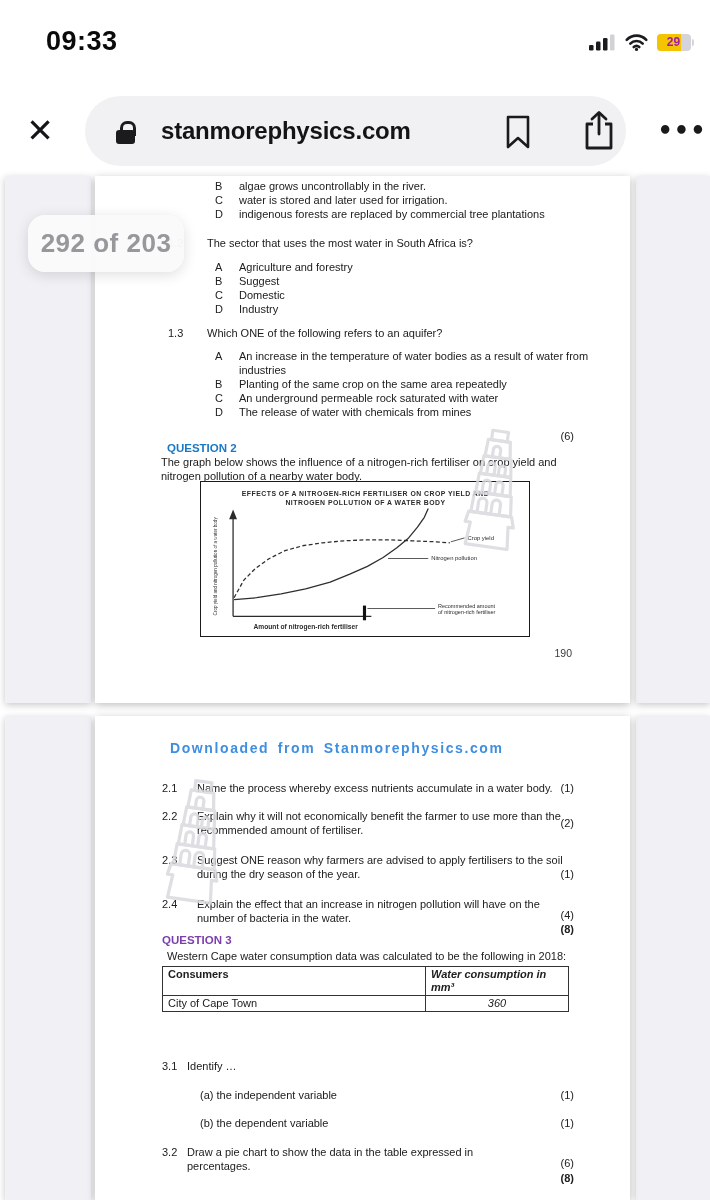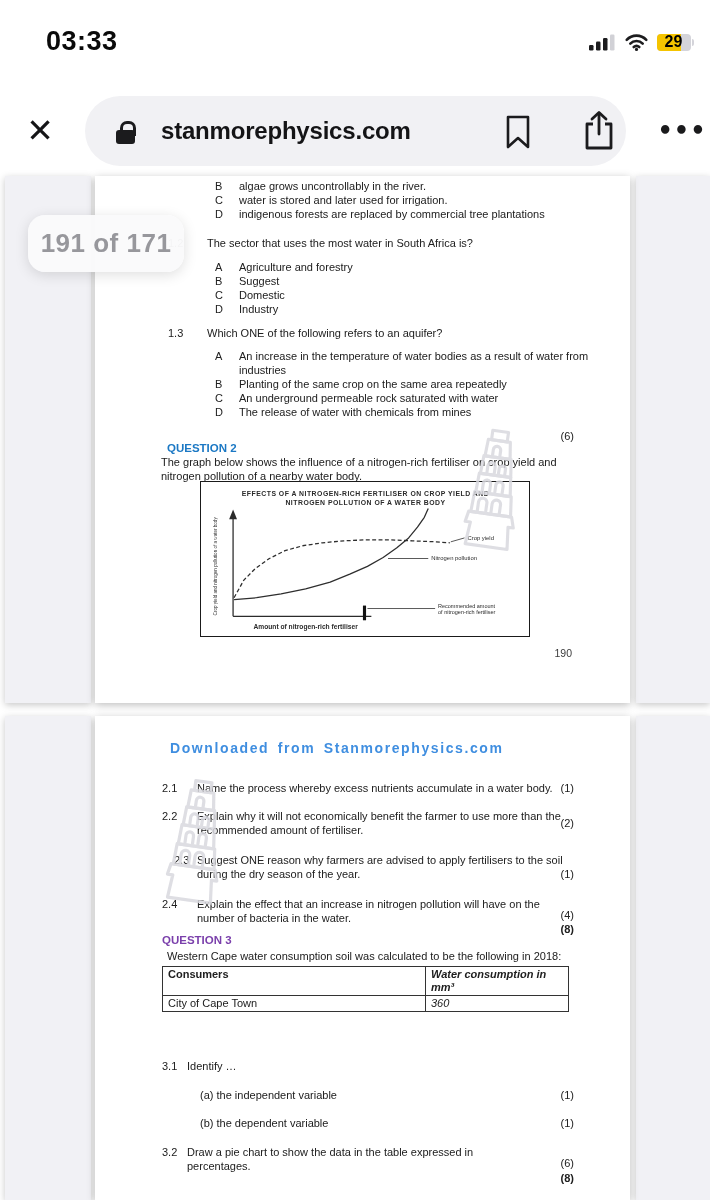--- a/index.html
+++ b/index.html
@@ -9,21 +9,21 @@
     font-family:"Liberation Sans","DejaVu Sans",sans-serif;
     -webkit-font-smoothing:antialiased;
   }
   
   .time{position:absolute;left:46px;top:26px;font-size:27px;font-weight:bold;color:#0a0a0a;letter-spacing:.5px;}
   .status-icons{position:absolute;right:16px;top:33px;display:flex;align-items:center;gap:8px;height:18px;}
   .battery{display:flex;align-items:center;}
   .battery-body{position:relative;width:34px;height:17px;border-radius:4px;background:#d4d4da;overflow:hidden;}
   .battery-fill{position:absolute;left:0;top:0;bottom:0;width:24px;background:#f5c400;}
   .battery-num{position:absolute;left:0;top:0;width:100%;height:100%;display:flex;align-items:center;justify-content:center;
-    font-size:16px;font-weight:bold;color:#000000;}
+    font-size:12px;font-weight:bold;color:#a21caf;}
   .battery-nub{width:2.5px;height:7px;background:#d4d4da;border-radius:0 2px 2px 0;margin-left:1px;}
   
   .close-btn{position:absolute;left:20px;top:108px;width:40px;height:44px;display:flex;align-items:center;justify-content:center;
     font-size:33px;font-weight:bold;color:#151517;font-family:"DejaVu Sans",sans-serif;cursor:pointer;}
   .url-pill{position:absolute;left:85px;top:96px;width:541px;height:70px;border-radius:35px;background:#f1f1f4;}
   .lock{position:absolute;left:31px;top:25px;width:20px;height:24px;}
   .lock-shackle{position:absolute;left:4px;top:0;width:10px;height:12px;border:3px solid #1b1b1d;border-bottom:none;border-radius:7px 7px 0 0;}
   .lock-body{position:absolute;left:0;top:9px;width:19px;height:14px;background:#1b1b1d;border-radius:3px;}
   .url-text{position:absolute;left:76px;top:0;height:70px;display:flex;align-items:center;
     font-size:24px;font-weight:bold;color:#141416;letter-spacing:-.2px;}
@@ -59,21 +59,21 @@
   .pagenum{right:58px;font-size:10.5px;color:#3c3c3c;}
   
   .graph-box{position:absolute;left:105px;top:305px;width:330px;height:156px;border:1.5px solid #1a1a1a;background:#fff;box-sizing:border-box;}
   .graph-box svg{display:block;}
   svg text{font-family:"Liberation Sans","DejaVu Sans",sans-serif;fill:#2b2b2b;}
   
   .qtable{position:absolute;left:67px;top:250px;border-collapse:collapse;font-size:11px;color:#202020;}
   .qtable td{border:1px solid #333;vertical-align:top;padding:1px 5px;line-height:13px;}
   .qtable .c1{width:252px;margin-top:36px;}
   .qtable .c2{width:132px;font-style:italic;}
-  .qtable .val{text-align:left;}
+  .qtable .val{text-align:center;}
   
   .wm{position:absolute;pointer-events:none;opacity:.85;transform:rotate(8deg);z-index:5;}
   .wm1{left:360px;top:245px;width:76px;height:138px;}
   .wm2{left:62px;top:60px;width:78px;height:132px;}
 </style>
 </head>
 <body>
 
 <svg width="0" height="0" style="position:absolute" aria-hidden="true">
   <defs>
@@ -88,21 +88,21 @@
       <path d="M26,60 v-7 a3.5,3.5 0 0 1 7,0 v7"></path>
       <path d="M38,60 v-7 a3.5,3.5 0 0 1 7,0 v7"></path>
       <path d="M19,62 h35 l2,19 h-38 z"></path>
       <path d="M24,79 v-8 a4,4 0 0 1 8,0 v8"></path>
       <path d="M37,79 v-8 a4,4 0 0 1 8,0 v8"></path>
       <path d="M16,81 h41 l3,10 h-5 l2,21 h-40 l2,-21 h-5 z"></path>
     </g>
   </defs>
 </svg>
 
-<div class="time">03:33</div>
+<div class="time">09:33</div>
 <div class="status-icons">
   <svg width="27" height="18" viewBox="0 0 27 18">
     <rect x="0" y="12" width="4.5" height="5.5" rx="1.2" fill="#1c1c1e"></rect>
     <rect x="7" y="8.5" width="4.5" height="9" rx="1.2" fill="#1c1c1e"></rect>
     <rect x="14" y="5" width="4.5" height="12.5" rx="1.2" fill="#1c1c1e"></rect>
     <rect x="21" y="1.5" width="4.5" height="16" rx="1.2" fill="#d1d1d6"></rect>
   </svg>
   <svg width="25" height="18" viewBox="0 0 24 18">
     <path d="M2.2,6.8 A13.5 13.5 0 0 1 21.8,6.8" fill="none" stroke="#1c1c1e" stroke-width="2.6" stroke-linecap="round"></path>
     <path d="M5.8,10.6 A8.6 8.6 0 0 1 18.2,10.6" fill="none" stroke="#1c1c1e" stroke-width="2.6" stroke-linecap="round"></path>
@@ -138,21 +138,21 @@
 
 <div class="menu-btn">•••</div>
 
 <div class="viewer">
 
   <div class="strip l1"></div>
   <div class="strip l2"></div>
   <div class="strip r1"></div>
   <div class="strip r2"></div>
 
-  <div class="pager-badge">191 of 171</div>
+  <div class="pager-badge">292 of 203</div>
 
   <div class="page page1">
 
     <div class="t" style="top:3px">
       <span class="t letter">B</span>
       <span class="t otext">algae grows uncontrollably in the river.</span>
       </div>
     <div class="t" style="top:17px">
       <span class="t letter">C</span>
       <span class="t otext">water is stored and later used for irrigation.</span>
@@ -259,36 +259,36 @@
     <div class="t mark" style="top:65px">(1)</div>
 
     <div class="t" style="top:93px">
       <span class="t qnum" style="left:67px">2.2</span>
       <span class="t" style="left:102px">Explain why it will not economically benefit the farmer to use more than the</span>
       </div>
     <div class="t" style="top:107px;left:102px">recommended amount of fertiliser.</div>
     <div class="t mark" style="top:100px">(2)</div>
 
     <div class="t" style="top:137px">
-      <span class="t qnum" style="left:79px">2.3</span>
+      <span class="t qnum" style="left:67px">2.3</span>
       <span class="t" style="left:102px">Suggest ONE reason why farmers are advised to apply fertilisers to the soil</span>
       </div>
     <div class="t" style="top:151px;left:102px">during the dry season of the year.</div>
     <div class="t mark" style="top:151px">(1)</div>
 
     <div class="t" style="top:181px">
       <span class="t qnum" style="left:67px">2.4</span>
       <span class="t" style="left:102px">Explain the effect that an increase in nitrogen pollution will have on the</span>
       </div>
     <div class="t" style="top:195px;left:102px">number of bacteria in the water.</div>
     <div class="t mark" style="top:192px">(4)</div>
     <div class="t mark bold" style="top:206px">(8)</div>
 
     <div class="t q3head" style="top:217px;font-size:11.5px">QUESTION 3</div>
-    <div class="t" style="top:233px;left:72px">Western Cape water consumption soil was calculated to be the following in 2018:</div>
+    <div class="t" style="top:233px;left:72px">Western Cape water consumption data was calculated to be the following in 2018:</div>
 
     <table class="qtable">
       <tbody>
           <tr>
         <td class="c1 bold">Consumers</td>
         <td class="c2 bold">
           <div>Water consumption in</div>
           <div>mm³</div>
         </td>
       </tr>

